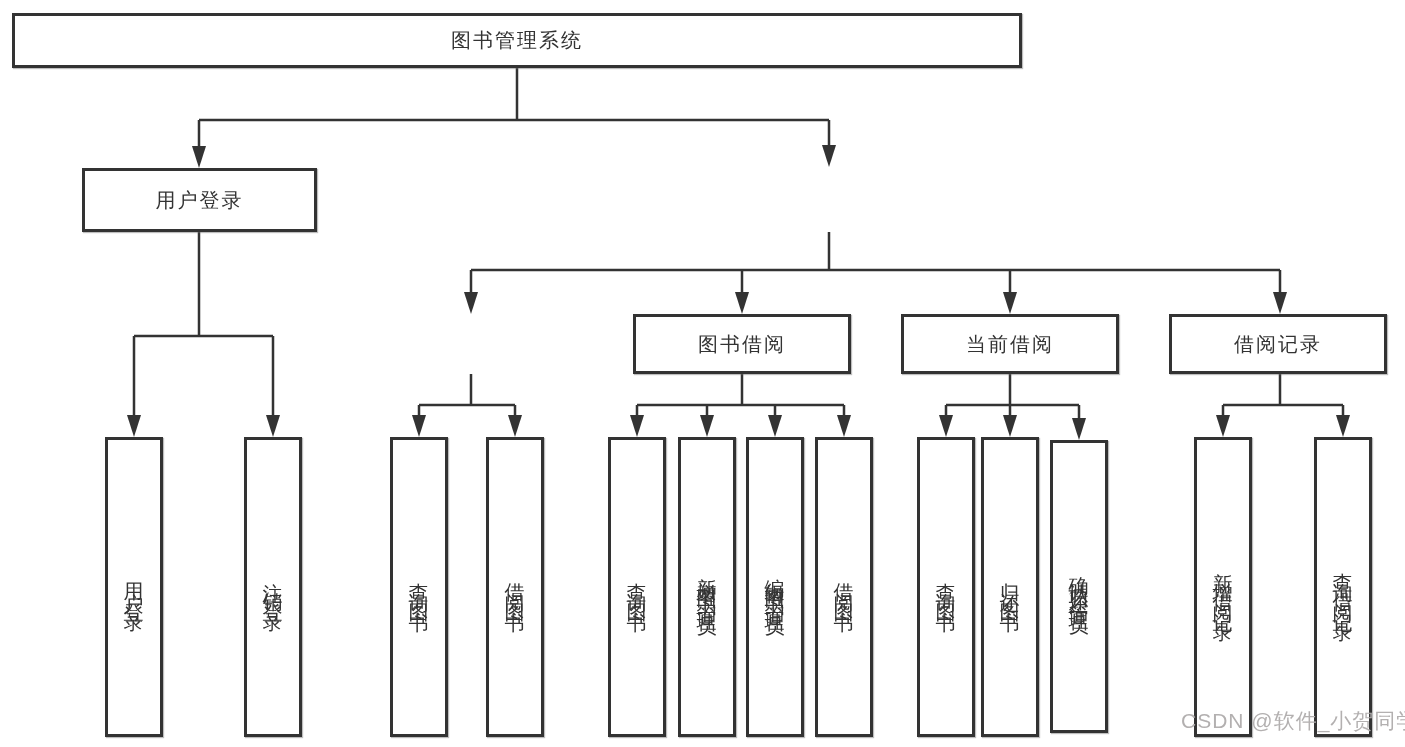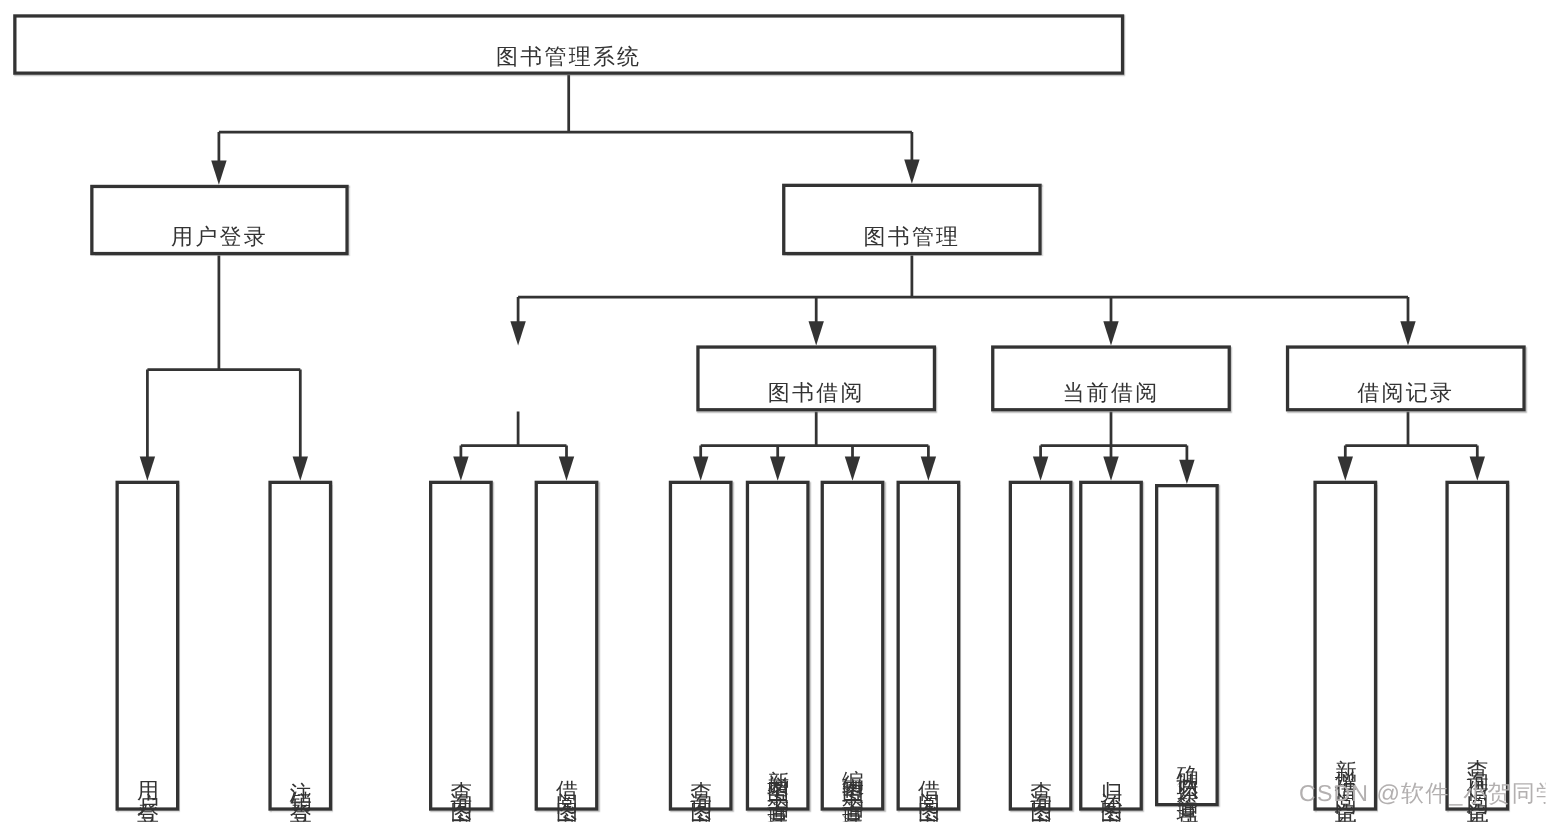--- a/index.html
+++ b/index.html
@@ -8,21 +8,21 @@
     width: 1405px; height: 747px;
     position: relative; overflow: hidden;
     font-family: "Liberation Sans", "DejaVu Sans", sans-serif;
   }
   .stage { position: absolute; inset: 0; width: 1405px; height: 747px; }
   svg.connectors { position: absolute; left: 0; top: 0; z-index: 1; }
   .box {
     position: absolute; z-index: 2;
     background: #ffffff;
     border: 3px solid #333333;
-    display: flex; align-items: flex-end; justify-content: center;
+    display: flex; align-items: center; justify-content: center;
     box-shadow: 1px 1px 1px rgba(110,110,110,0.45);
   }
   .label {
     color: #333333;
     font-size: 20px;
     letter-spacing: 2px;
     white-space: nowrap;
   }
   .vtext {
     writing-mode: vertical-rl;
@@ -76,23 +76,20 @@
     </g>
   </svg>
 
   <div class="box" style="left:12px;top:13px;width:1010px;height:55px">
     <span class="label">图书管理系统</span>
   </div>
 
   <div class="box" style="left:82px;top:168px;width:235px;height:64px">
     <span class="label">用户登录</span>
   </div>
-  <div class="box" style="left:711px;top:167px;width:236px;height:65px">
-    <span class="label">图书管理</span>
-  </div>
 
   <div class="box" style="left:633px;top:314px;width:218px;height:60px">
     <span class="label">图书借阅</span>
   </div>
   <div class="box" style="left:901px;top:314px;width:218px;height:60px">
     <span class="label">当前借阅</span>
   </div>
   <div class="box" style="left:1169px;top:314px;width:218px;height:60px">
     <span class="label">借阅记录</span>
   </div>

